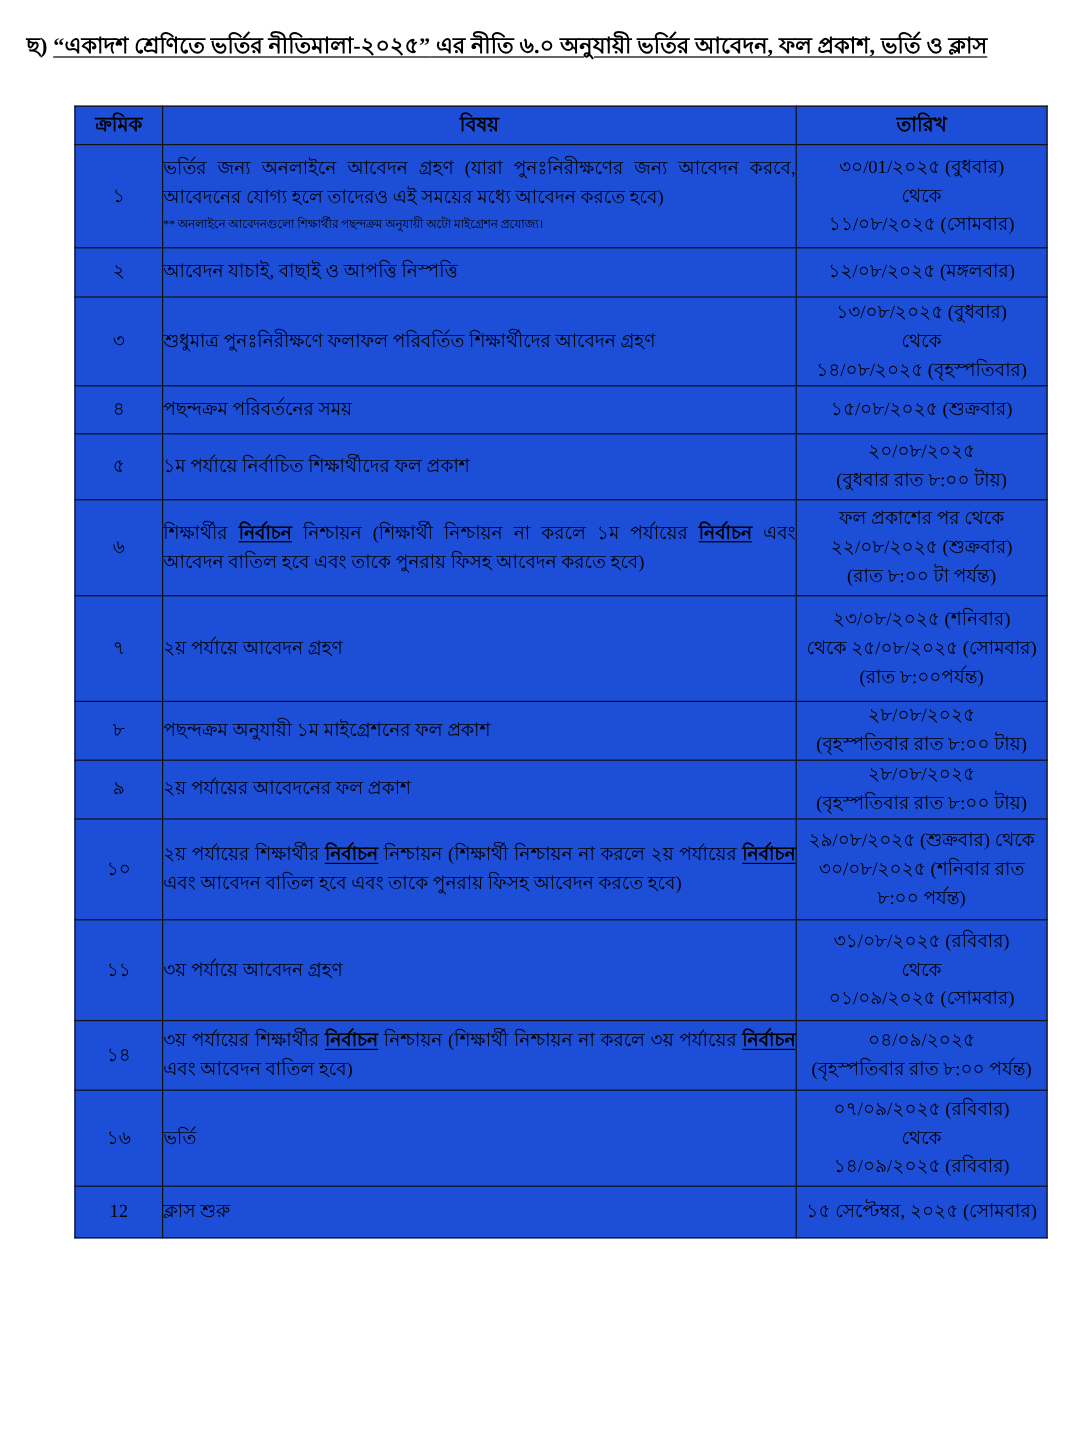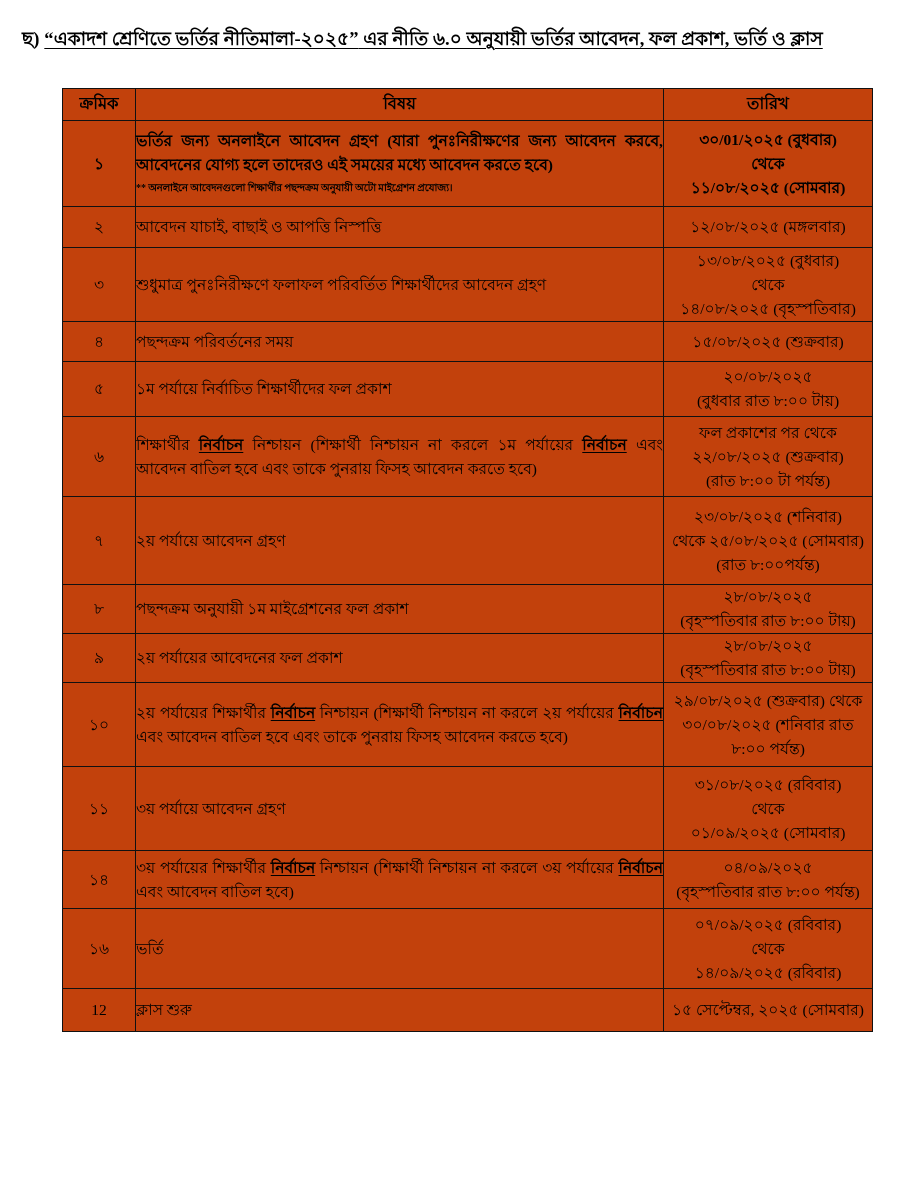--- a/index.html
+++ b/index.html
@@ -49,21 +49,21 @@
   .schedule-table-wrap {
     position: absolute;
     left: 62px;
     top: 88px;
     width: 810px;
   }
   table.schedule {
     border-collapse: collapse;
     width: 810px;
     table-layout: fixed;
-    background: #c2410c;
+    background: #1d4ed8;
   }
   table.schedule col.c-serial { width: 73px; }
   table.schedule col.c-subject { width: 528px; }
   table.schedule col.c-date { width: 209px; }
 
   table.schedule th,
   table.schedule td {
     border: 1.4px solid #111;
     padding: 0;
     vertical-align: middle;
@@ -109,21 +109,21 @@
     letter-spacing: -0.1px;
   }
   .u {
     text-decoration: underline;
     text-underline-offset: 2px;
     text-decoration-thickness: 1.3px;
     font-weight: 700;
   }
 
   
-  tr.r1 td { height: 85px; font-weight: bold; }
+  tr.r1 td { height: 85px; }
   tr.r2 td { height: 40px; }
   tr.r3 td { height: 73px; }
   tr.r4 td { height: 39px; }
   tr.r5 td { height: 54px; }
   tr.r6 td { height: 79px; }
   tr.r7 td { height: 87px; }
   tr.r8 td { height: 40px; }
   tr.r9 td { height: 45px; }
   tr.r10 td { height: 83px; }
   tr.r11 td { height: 83px; }

